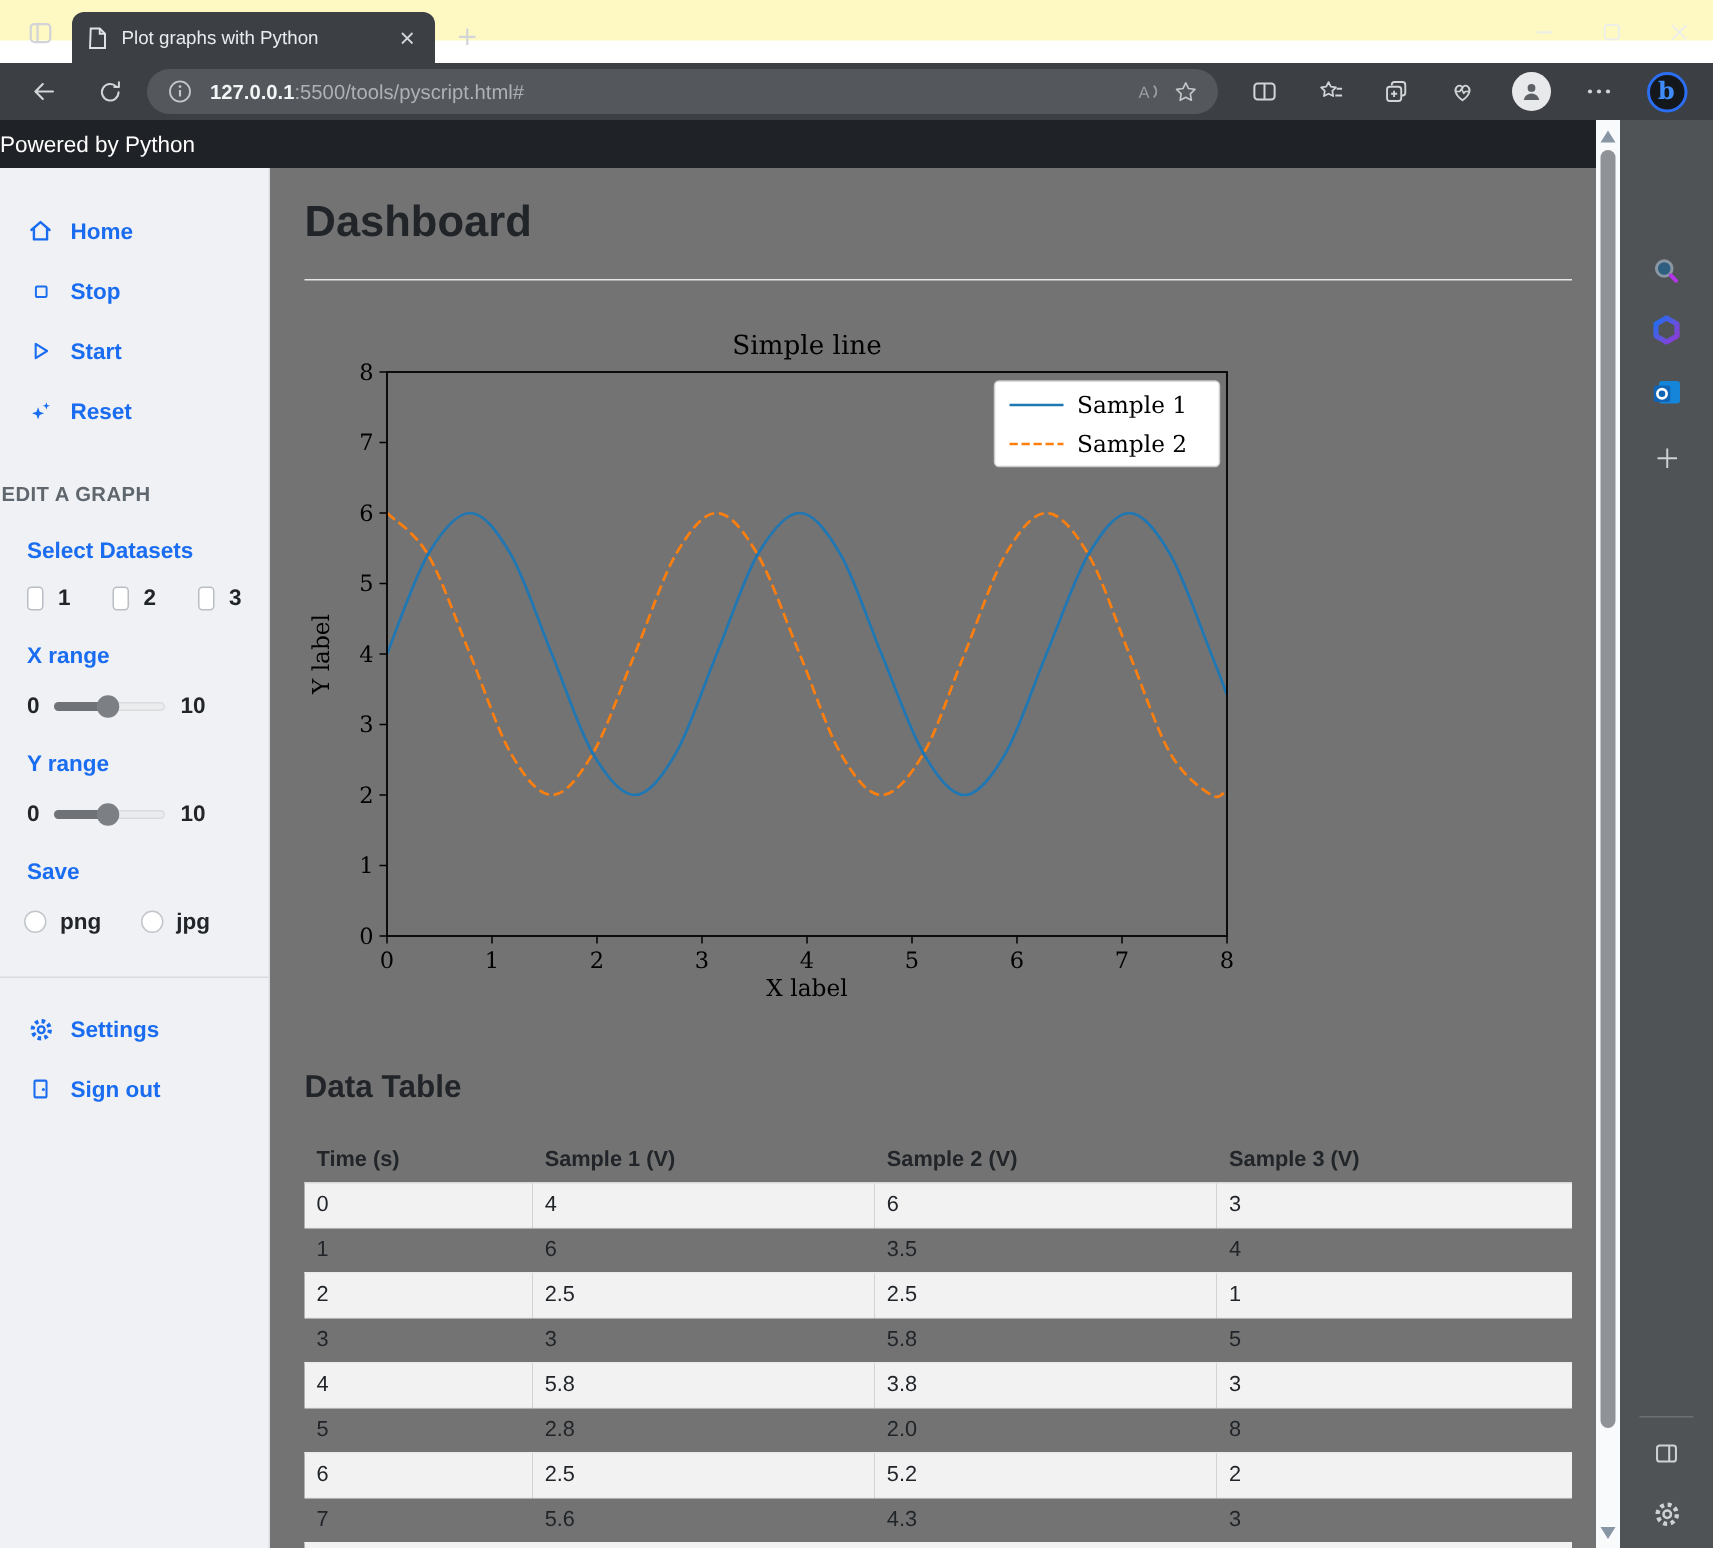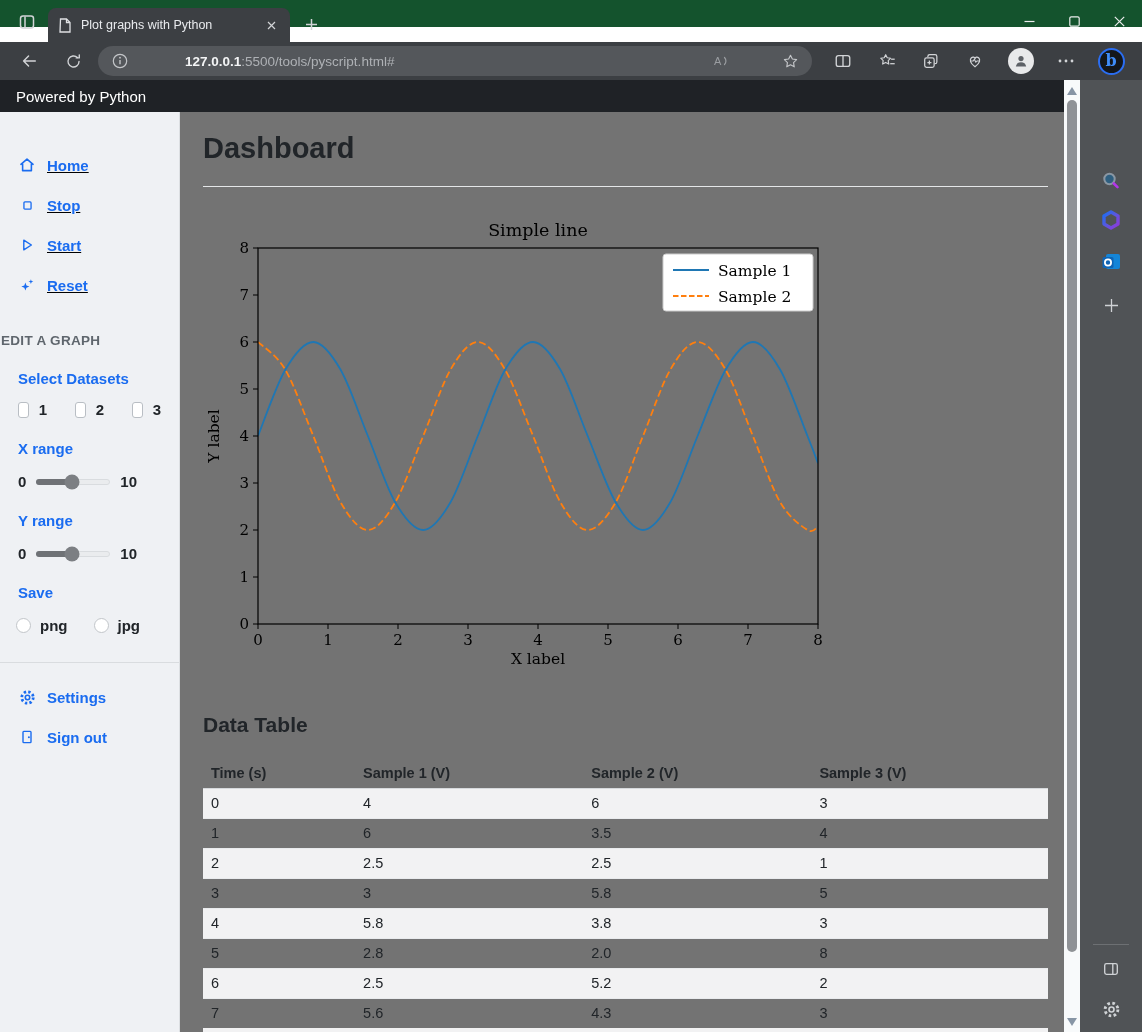--- a/index.html
+++ b/index.html
@@ -3,47 +3,47 @@
 <meta charset="utf-8">
 <style>
   * { margin:0; padding:0; box-sizing:border-box; }
   html,body { width:1142px; height:1032px; }
   body {
     position:relative; overflow:hidden; background:#fff;
     font-family:"Liberation Sans", sans-serif; cursor:default;
     -webkit-font-smoothing:antialiased;
   }
   
-  .titlebar { position:absolute; left:0; top:0; width:1142px; height:27px; background:#14532d; }
+  .titlebar { position:absolute; left:0; top:0; width:1142px; height:27px; background:#fef9c3; }
   .tab-actions-btn { position:absolute; left:14px; top:9px; width:26px; height:26px; display:flex; align-items:center; justify-content:center; border-radius:4px; }
   .tab { position:absolute; left:48px; top:8px; width:242px; height:34px; background:#3c3f43; border-radius:8px 8px 0 0; display:flex; align-items:center; padding:0 10px; }
   .tab-title { color:#e9ebee; font-size:12.5px; margin-left:9px; flex:1; white-space:nowrap; overflow:hidden; }
   .tab-close { width:18px; height:18px; display:flex; align-items:center; justify-content:center; border-radius:3px; }
   .newtab-btn { position:absolute; left:300px; top:13px; width:22px; height:22px; display:flex; align-items:center; justify-content:center; }
   .win-controls { position:absolute; right:0; top:0; height:42px; display:flex; }
   .win-btn { width:45px; height:42px; display:flex; align-items:center; justify-content:center; }
   .toolbar { position:absolute; left:0; top:42px; width:1142px; height:38px; background:#3c3f43; }
   .nav-btn { position:absolute; top:46px; width:30px; height:30px; display:flex; align-items:center; justify-content:center; border-radius:5px; }
-  .omnibox { position:absolute; left:98px; top:46px; width:714px; height:30px; background:#54575b; border-radius:15px; display:flex; align-items:center; padding:0 10px;gap:45px; }
+  .omnibox { position:absolute; left:98px; top:46px; width:714px; height:30px; background:#54575b; border-radius:15px; display:flex; align-items:center; padding:0 10px; }
   .url-text { font-size:13.5px; margin-left:8px; flex:1; white-space:nowrap; overflow:hidden; }
   .url-host { color:#f3f4f5; font-weight:700; }
   .url-rest { color:#aeb1b5; }
   .omni-icon { width:24px; height:24px; display:flex; align-items:center; justify-content:center; }
   .tb-icon { position:absolute; top:46px; width:30px; height:30px; display:flex; align-items:center; justify-content:center; border-radius:5px; }
   .avatar-circle { width:26px; height:26px; border-radius:50%; background:#e8e9ea; display:flex; align-items:center; justify-content:center; }
   .copilot-circle { width:27px; height:27px; border-radius:50%; background:#14171b; border:2px solid #2b6ef2; display:flex; align-items:center; justify-content:center;
                     color:#3f8cf8; font-family:"DejaVu Serif", serif; font-weight:700; font-size:16px; line-height:1; }
   
-  .appbar { position:absolute; left:0; top:80px; width:1064px; height:32px; background:#1f2226; display:flex; align-items:center; padding-left:16px; }
+  .appbar { position:absolute; left:0; top:80px; width:1064px; height:32px; background:#1f2226; display:flex; align-items:center; }
   .appbar-text { color:#ffffff; font-size:15px; }
   
   .leftnav { position:absolute; left:0; top:112px; width:180px; height:920px; background:#eff1f4; border-right:1px solid #dcdfe2; }
   .nav-item { display:flex; align-items:center; height:40px; padding-left:18px; color:#1a6cf0; font-size:15px; font-weight:600; cursor:pointer; }
   .nav-item .ico { width:18px; height:18px; margin-right:11px; display:flex; align-items:center; justify-content:center; }
-  .nav-list { padding-top:33px;text-decoration:underline; }
+  .nav-list { padding-top:22px; }
   .nav-section-title { padding:28px 0 0 1px; color:#5f666d; font-size:13.5px; font-weight:600; letter-spacing:.3px; }
   .nav-sub-label { padding:22px 0 0 18px; color:#1a6cf0; font-size:15px; font-weight:600; cursor:pointer; }
   .checkbox-row { display:flex; align-items:center; padding:14px 0 0 18px; gap:10px; }
   .checkbox { width:16px; height:16px; background:#fff; border:1.5px solid #b9bec4; border-radius:3px; cursor:pointer; }
   .cb-label { font-size:15px; font-weight:600; color:#212529; margin-right:18px; }
   .slider-row { display:flex; align-items:center; padding:16px 0 0 18px; }
   .slider-end { font-size:15px; font-weight:600; color:#212529; }
   .slider-track { position:relative; width:74px; height:6px; margin:0 10px; border-radius:3px; background:#eaecee; border:1px solid #d9dcdf; cursor:pointer; }
   .slider-fill { position:absolute; left:-1px; top:-1px; height:6px; border-radius:3px; background:#6f7276; }
   .slider-thumb { position:absolute; top:50%; width:15px; height:15px; border-radius:50%; background:#7c7f83; transform:translate(-50%,-50%); cursor:pointer; }

